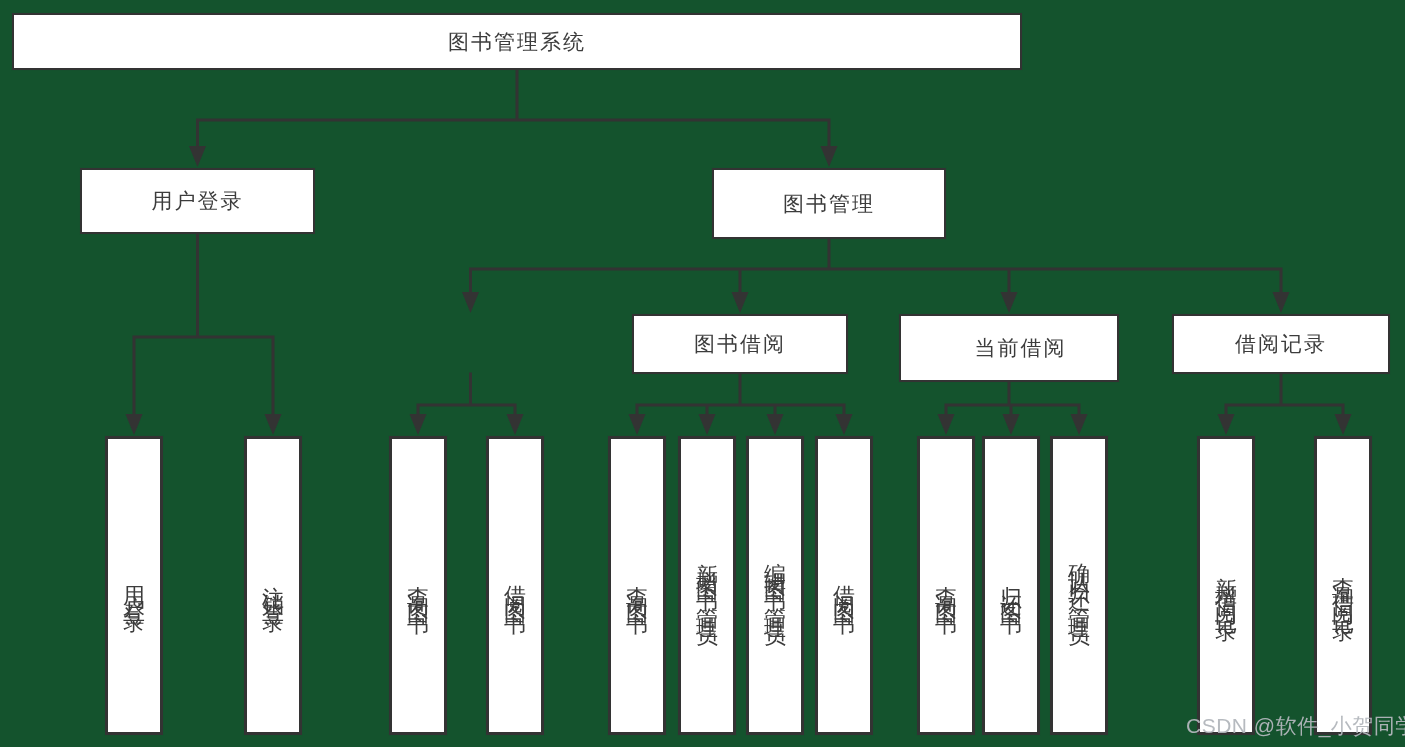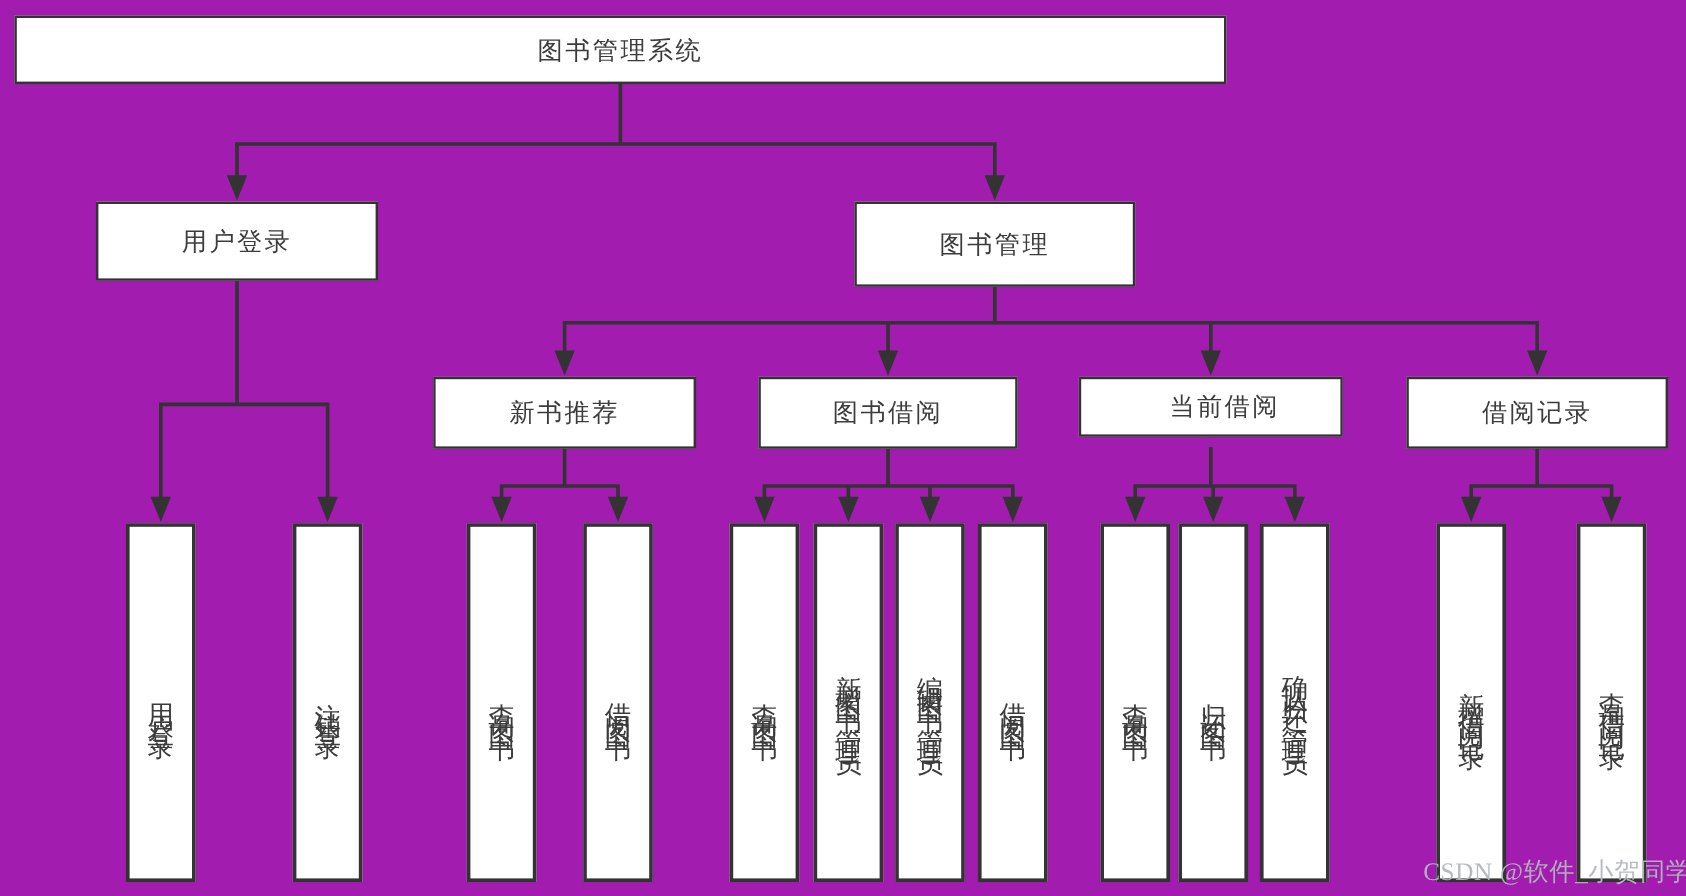--- a/index.html
+++ b/index.html
@@ -1,18 +1,18 @@
 <!DOCTYPE html>
 <html><head>
 <meta charset="utf-8">
 <style>
   html,body{margin:0;padding:0;background:#ffffff;}
   .canvas{
-    position:relative;width:1405px;height:747px;background:#a21caf;overflow:hidden;
-    font-family:Liberation Serif, serif;color:#3c3c3c;
+    position:relative;width:1405px;height:747px;background:#14532d;overflow:hidden;
+    font-family:Liberation Sans, sans-serif;color:#3c3c3c;
   }
   .connectors{position:absolute;left:0;top:0;z-index:1;}
   .box{
     position:absolute;background:#ffffff;border:2.5px solid #333333;
     display:flex;align-items:center;justify-content:center;
     font-size:21px;letter-spacing:2px;z-index:2;box-sizing:border-box;
     box-shadow:0 0 1px rgba(60,60,60,.35);
   }
   .vbox{border-width:3px;}
   .vbox .vtext{
@@ -20,21 +20,21 @@
     font-size:22px;letter-spacing:9px;line-height:1;white-space:nowrap;
   }
   
   #n-root{left:12px;top:13px;width:1010px;height:57px;}
   
   #n-login{left:80px;top:168px;width:235px;height:66px;}
   #n-mgmt{left:712px;top:168px;width:234px;height:71px;}
   
   #n-newrec{left:361px;top:314px;width:219px;height:60px;}
   #n-borrow{left:632px;top:314px;width:216px;height:60px;text-align:center;}
-  #n-current{left:899px;top:314px;width:220px;height:50px;padding-left:23px;}
+  #n-current{left:899px;top:314px;width:220px;height:68px;padding-left:23px;}
   #n-records{left:1172px;top:314px;width:218px;height:60px;}
   
   .vbox{top:436px;width:58px;height:299px;}
   #v-g1a{left:105px;} #v-g1b{left:244px;}
   #v-g2a{left:389px;} #v-g2b{left:486px;}
   #v-g3a{left:608px;} #v-g3b{left:678px;} #v-g3c{left:746px;} #v-g3d{left:815px;}
   #v-g4a{left:917px;} #v-g4b{left:982px;} #v-g4c{left:1050px;}
   #v-g5a{left:1197px;} #v-g5b{left:1314px;}
   .watermark{
     position:absolute;left:1186px;top:712px;z-index:5;
@@ -91,21 +91,20 @@
       <polygon points="1217.5,414 1234.5,414 1226,435"></polygon>
       <polygon points="1334.5,414 1351.5,414 1343,435"></polygon>
     </g>
   </svg>
 
   <div class="box" id="n-root">图书管理系统</div>
 
   <div class="box" id="n-login">用户登录</div>
   <div class="box" id="n-mgmt">图书管理</div>
 
-  <div class="box" id="n-newrec">新书推荐</div>
   <div class="box" id="n-borrow">图书借阅</div>
   <div class="box" id="n-current">当前借阅</div>
   <div class="box" id="n-records">借阅记录</div>
 
   <div class="box vbox" id="v-g1a">
     <span class="vtext">用户登录</span>
   </div>
   <div class="box vbox" id="v-g1b">
     <span class="vtext">注销登录</span>
   </div>

